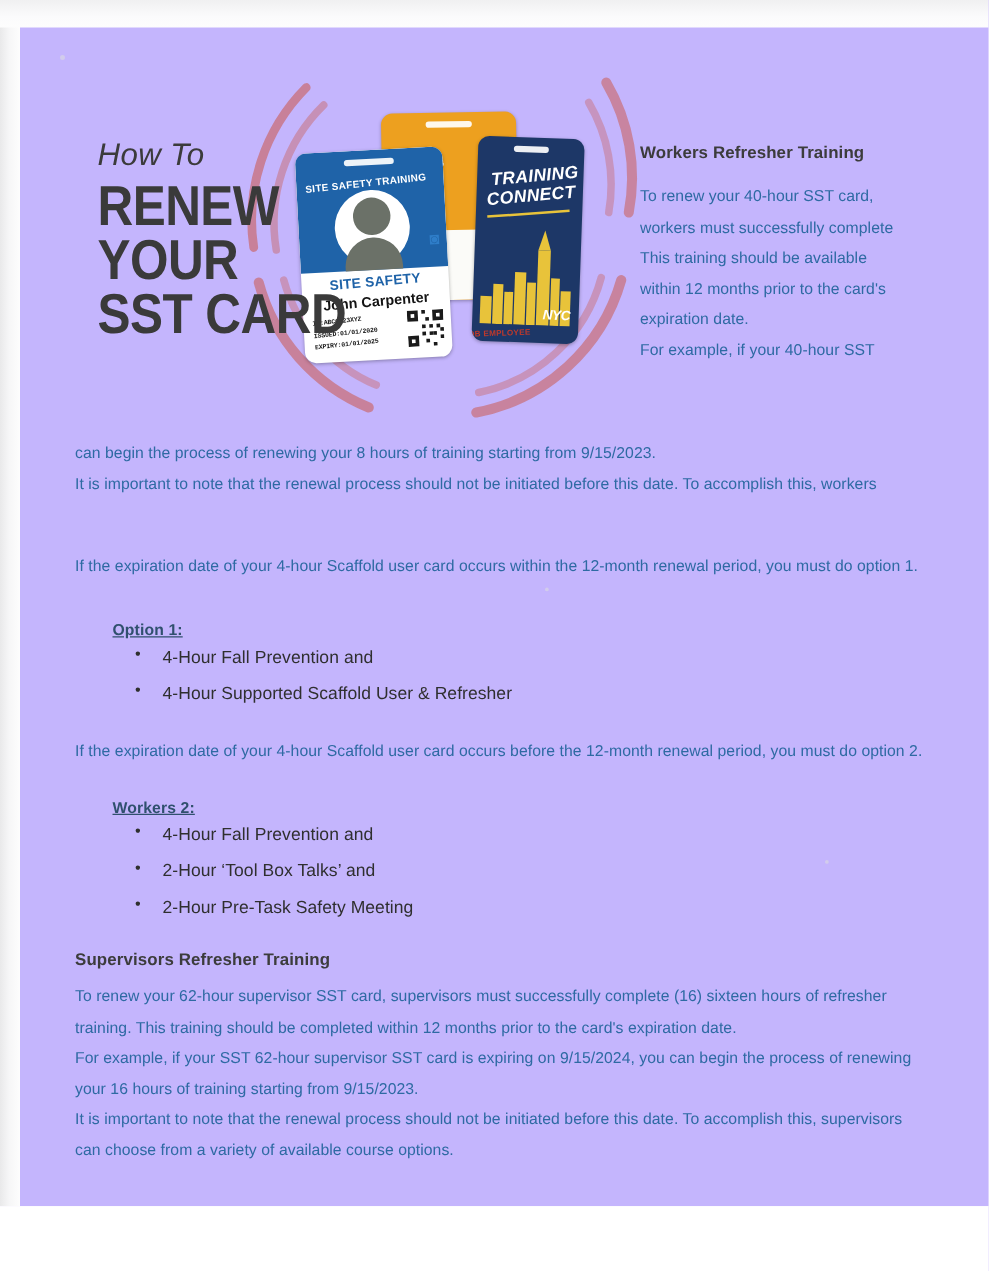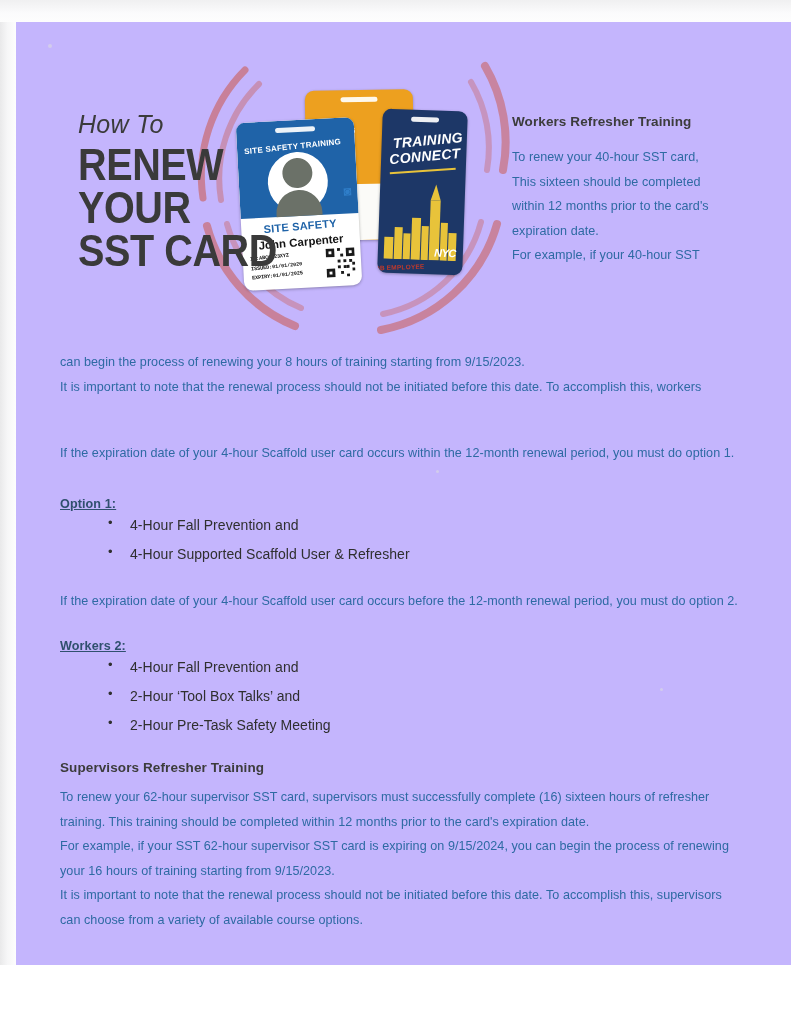--- a/index.html
+++ b/index.html
@@ -338,20 +338,21 @@
     left: 60px;
     width: 680px;
   }
 
   .opt-label {
     font-size: 12.6px;
     font-weight: 700;
     color: #30506e;
     text-decoration: underline;
     letter-spacing: .1px;
+    margin-left: 30px;
   }
   ul.bullets {
     margin: 7px 0 0 0;
     padding-left: 48px;
     list-style: none;
   }
   ul.bullets li {
     position: relative;
     font-size: 14px;
     color: #2f2f2f;
@@ -493,21 +494,22 @@
           </g>
         </svg>
       </div>
 
     </div>
 
     <div class="right-col">
       <div class="h-sec">Workers Refresher Training</div>
       <div class="p-blue" style="margin-top:16px;">
         <div>To renew your 40-hour SST card,</div>
-        <div>This sixteen should be completed</div>
+        <div>workers must successfully complete</div>
+        <div>This training should be available</div>
         <div>within 12 months prior to the card's</div>
         <div>expiration date.</div>
         <div>For example, if your 40-hour SST</div>
       </div>
     </div>
 
   </div>
 
   <div class="body-col" style="top:350px;">
     <div class="p-blue">can begin the process of renewing your 8 hours of training starting from 9/15/2023.</div>

